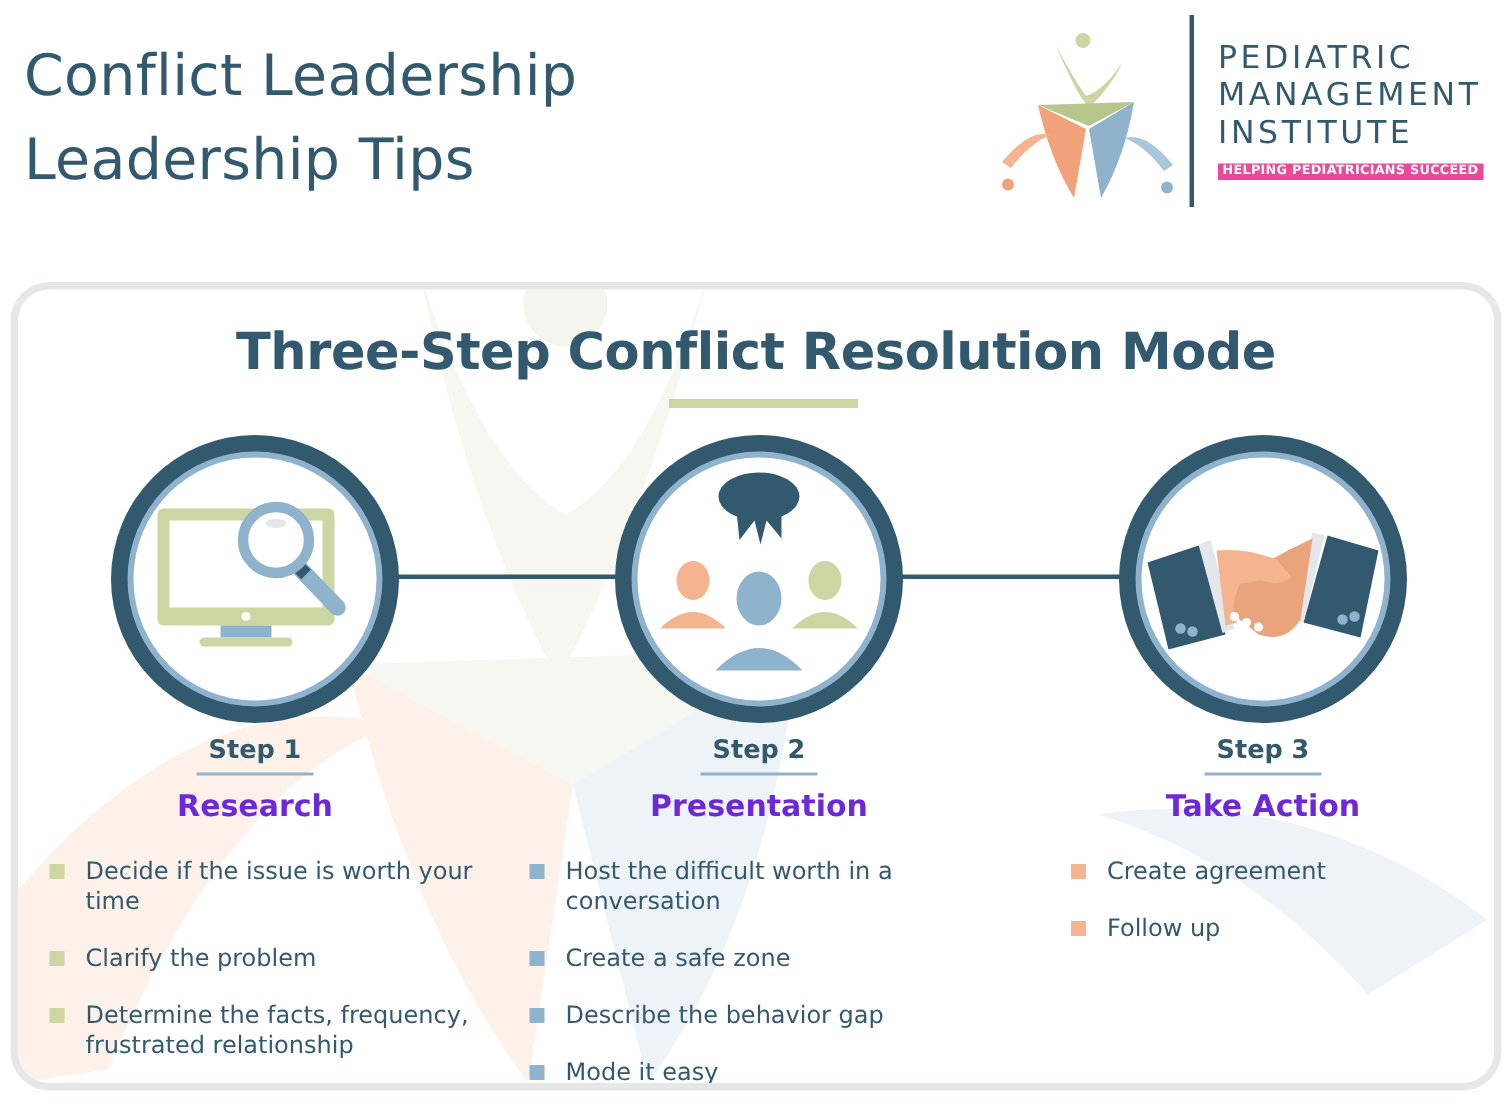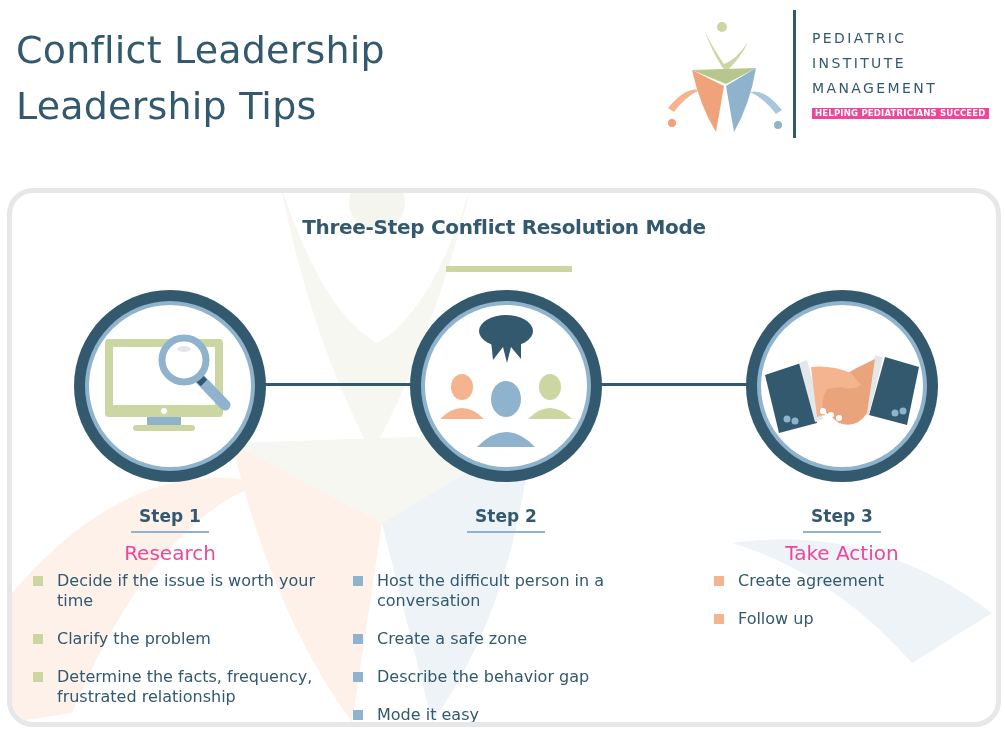--- a/index.html
+++ b/index.html
@@ -6,40 +6,40 @@
   html, body { width: 1005px; height: 734px; background: #ffffff; overflow: hidden; }
   body { position: relative; font-family: "DejaVu Sans", sans-serif; color: #33596f; }
 
   .main-title { position: absolute; left: 16px; top: 22px; font-size: 38px; line-height: 56px; font-weight: normal; color: #33596f; letter-spacing: 0.2px; }
   .main-title .line { display: block; }
 
   .logo { position: absolute; left: 664px; top: 8px; width: 340px; height: 132px; }
   .logo-mark { position: absolute; left: 0; top: 12px; width: 122px; height: 116px; }
   .logo-divider { position: absolute; left: 129px; top: 2px; width: 3px; height: 128px; background: #33596f; }
   .logo-text { position: absolute; left: 148px; top: 18px; font-family: "DejaVu Sans", sans-serif; color: #33596f; }
-  .logo-text .l { display: block; font-size: 14px; line-height: 25px; letter-spacing: 2.4px; }
+  .logo-text .l { display: block; font-size: 21px; line-height: 25px; letter-spacing: 2.4px; }
   .logo-tagline { display: inline-block; margin-top: 1px; background: #ec4899; color: #fff; font-size: 8.5px; line-height: 11px; padding: 0 3px; letter-spacing: 0.2px; font-weight: bold; }
 
   .card { position: absolute; left: 7px; top: 188px; width: 994px; height: 539px; border: 5px solid #e5e7e9; border-radius: 26px; background: transparent; overflow: hidden; }
   .watermark { position: absolute; left: 0; top: 0; width: 984px; height: 529px; }
 
-  .card-title { position: absolute; left: 0; top: 22px; width: 984px; text-align: center; font-size: 20px; font-weight: bold; color: #33596f; letter-spacing: -0.3px; }
+  .card-title { position: absolute; left: 0; top: 22px; width: 984px; text-align: center; font-size: 34px; font-weight: bold; color: #33596f; letter-spacing: -0.3px; }
   .title-underline { position: absolute; left: 434px; top: 73px; width: 126px; height: 6px; background: #cbd6a2; }
 
   .connector { position: absolute; top: 190px; height: 3px; background: #33596f; }
 
   .step-circle { position: absolute; top: 97px; width: 192px; height: 192px; border-radius: 50%; background: #33596f; }
   .step-circle .ring2 { position: absolute; left: 11px; top: 11px; width: 170px; height: 170px; border-radius: 50%; background: #8fb3cc; }
   .step-circle .inner { position: absolute; left: 15px; top: 15px; width: 162px; height: 162px; border-radius: 50%; background: #ffffff; overflow: hidden; }
   .step-circle svg { position: absolute; left: 0; top: 0; }
 
-  .step-col { position: absolute; top: 312px; }
+  .step-col { position: absolute; top: 296px; }
   .step-label { text-align: center; font-size: 17px; font-weight: bold; color: #33596f; line-height: 22px; }
   .step-rule { margin: 4px auto 0; width: 78px; height: 2px; background: #8fb3cc; }
-  .step-name { text-align: center; font-size: 20px; font-weight: normal; color: #ec4899; margin-top: 7px; line-height: 26px; }
+  .step-name { text-align: center; font-size: 20px; font-weight: bold; color: #6d28d9; margin-top: 7px; line-height: 26px; }
 
   .bullets { position: absolute; list-style: none; }
   .bullets li { position: relative; padding-left: 24px; font-size: 16px; color: #33596f; line-height: 20px; margin-bottom: 18px; }
   .bullets li .sq { position: absolute; left: 0; top: 5px; width: 10px; height: 10px; }
   .bullets.b1 .sq { background: #cbd6a2; }
   .bullets.b2 .sq { background: #8fb3cc; }
   .bullets.b3 .sq { background: #f3b48f; }
 </style>
 </head>
 <body>
@@ -57,22 +57,22 @@
     <path d="M28 50 Q36 86 52 112 L60 66 Z" fill="#f0a27a"></path>
     <path d="M4 88 Q22 66 36 70 Q22 76 10 92 Z" fill="#f3b48f"></path>
     <circle cx="8" cy="103" r="4" fill="#f0a27a"></circle>
     <path d="M92 48 Q86 84 70 112 L62 66 Z" fill="#8fb3cc"></path>
     <path d="M118 90 Q100 68 86 72 Q100 78 112 94 Z" fill="#a9c6da"></path>
     <circle cx="114" cy="105" r="4" fill="#8fb3cc"></circle>
   </svg>
   <div class="logo-divider"></div>
   <div class="logo-text">
     <span class="l">PEDIATRIC</span>
+    <span class="l">MANAGEMENT</span>
     <span class="l">INSTITUTE</span>
-    <span class="l">MANAGEMENT</span>
     <span class="logo-tagline">HELPING PEDIATRICIANS SUCCEED</span>
   </div>
 </div>
 
 <div class="card">
 
   <svg class="watermark" viewBox="0 0 984 529" width="984" height="529">
     <circle cx="365" cy="10" r="28" fill="#f4f5ee"></circle>
     <path d="M268 -10 Q300 150 360 260 Q420 150 460 -10 Q420 120 365 150 Q310 120 268 -10 Z" fill="#f6f7f0"></path>
     <path d="M220 250 L520 240 L370 330 Z" fill="#f6f7f0"></path>
@@ -149,23 +149,24 @@
   </div>
   <ul class="bullets b1" style="left:21px; top:378px; width:300px;">
     <li><span class="sq"></span><span>Decide if the issue is worth your time</span></li>
     <li><span class="sq"></span><span>Clarify the problem</span></li>
     <li style="width:280px;"><span class="sq"></span><span>Determine the facts, frequency, frustrated relationship</span></li>
   </ul>
 
   <div class="step-col" style="left:398px; width:192px;">
     <div class="step-label">Step 2</div>
     <div class="step-rule"></div>
+    <div class="step-name">Presentation</div>
   </div>
   <ul class="bullets b2" style="left:341px; top:378px; width:330px;">
-    <li><span class="sq"></span><span>Host the difficult person in a conversation</span></li>
+    <li><span class="sq"></span><span>Host the difficult worth in a conversation</span></li>
     <li><span class="sq"></span><span>Create a safe zone</span></li>
     <li><span class="sq"></span><span>Describe the behavior gap</span></li>
     <li><span class="sq"></span><span>Mode it easy</span></li>
   </ul>
 
   <div class="step-col" style="left:734px; width:192px;">
     <div class="step-label">Step 3</div>
     <div class="step-rule"></div>
     <div class="step-name">Take Action</div>
   </div>

